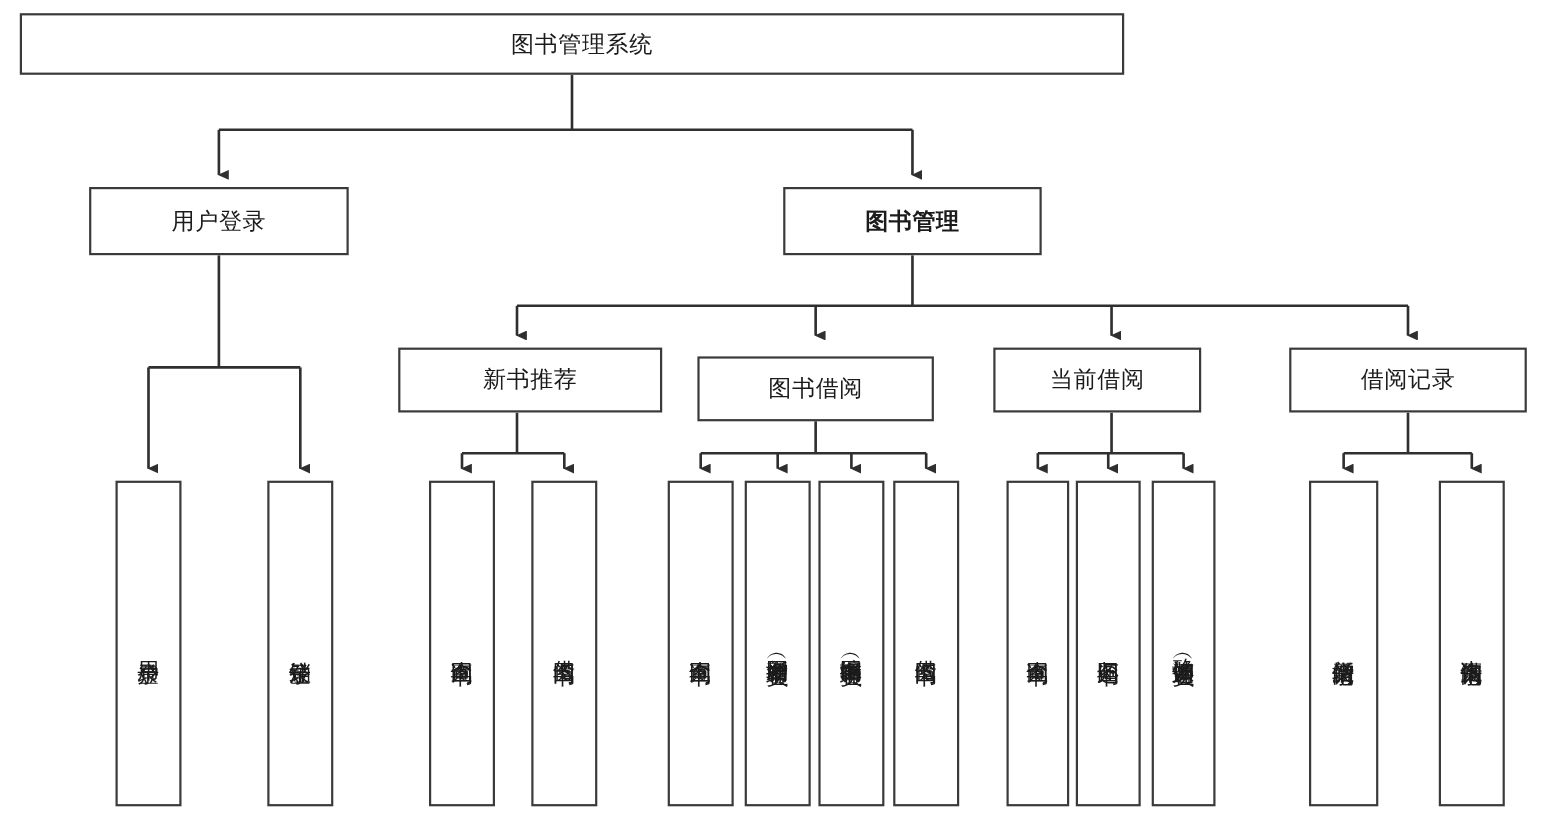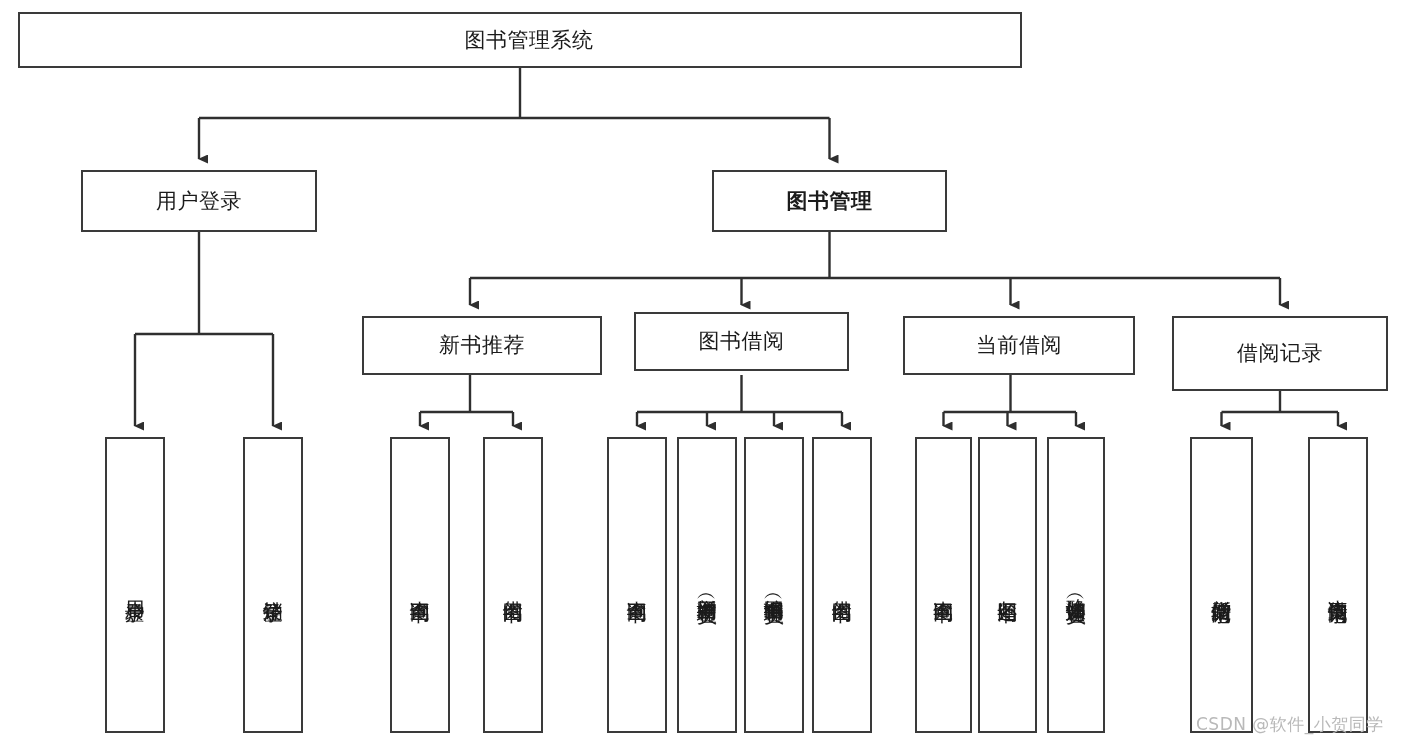--- a/index.html
+++ b/index.html
@@ -118,27 +118,27 @@
       </div>
       <div class="node-box" style="left: 81px; top: 170px; width: 236px; height: 62px;">
         <div class="node-label-h">用户登录</div>
       </div>
       <div class="node-box" style="left: 712px; top: 170px; width: 235px; height: 62px; font-weight: bold;">
         <div class="node-label-h">图书管理</div>
       </div>
       <div class="node-box" style="left: 362px; top: 316px; width: 240px; height: 59px;">
         <div class="node-label-h">新书推荐</div>
       </div>
-      <div class="node-box" style="left: 634px; top: 312px; width: 215px; height: 59px;">
+      <div class="node-box" style="left: 634px; top: 324px; width: 215px; height: 59px;">
         <div class="node-label-h">图书借阅</div>
       </div>
-      <div class="node-box" style="left: 903px; top: 316px; width: 232px; height: 59px;">
+      <div class="node-box" style="left: 903px; top: 316px; width: 189px; height: 59px;">
         <div class="node-label-h">当前借阅</div>
       </div>
-      <div class="node-box" style="left: 1172px; top: 316px; width: 216px; height: 75px;">
+      <div class="node-box" style="left: 1172px; top: 316px; width: 216px; height: 59px;">
         <div class="node-label-h">借阅记录</div>
       </div>
       <div class="node-box" style="left: 105px; top: 437px; width: 60px; height: 296px;">
         <div class="node-label-v">用户登录</div>
       </div>
       <div class="node-box" style="left: 243px; top: 437px; width: 60px; height: 296px;">
         <div class="node-label-v">注销登录</div>
       </div>
       <div class="node-box" style="left: 390px; top: 437px; width: 60px; height: 296px;">
         <div class="node-label-v">查询图书</div>
@@ -168,15 +168,14 @@
         <div class="node-label-v">确认归还（管理员）</div>
       </div>
       <div class="node-box" style="left: 1190px; top: 437px; width: 63px; height: 296px;">
         <div class="node-label-v">新增借阅记录</div>
       </div>
       <div class="node-box" style="left: 1308px; top: 437px; width: 60px; height: 296px;">
         <div class="node-label-v">查询借阅记录</div>
       </div>
     </div>
 
-  <div class="watermark" style="left: 1196px; top: 713px;">CSDN @软件_小贺同学</div>
 
 </div>
 
 </body></html>

